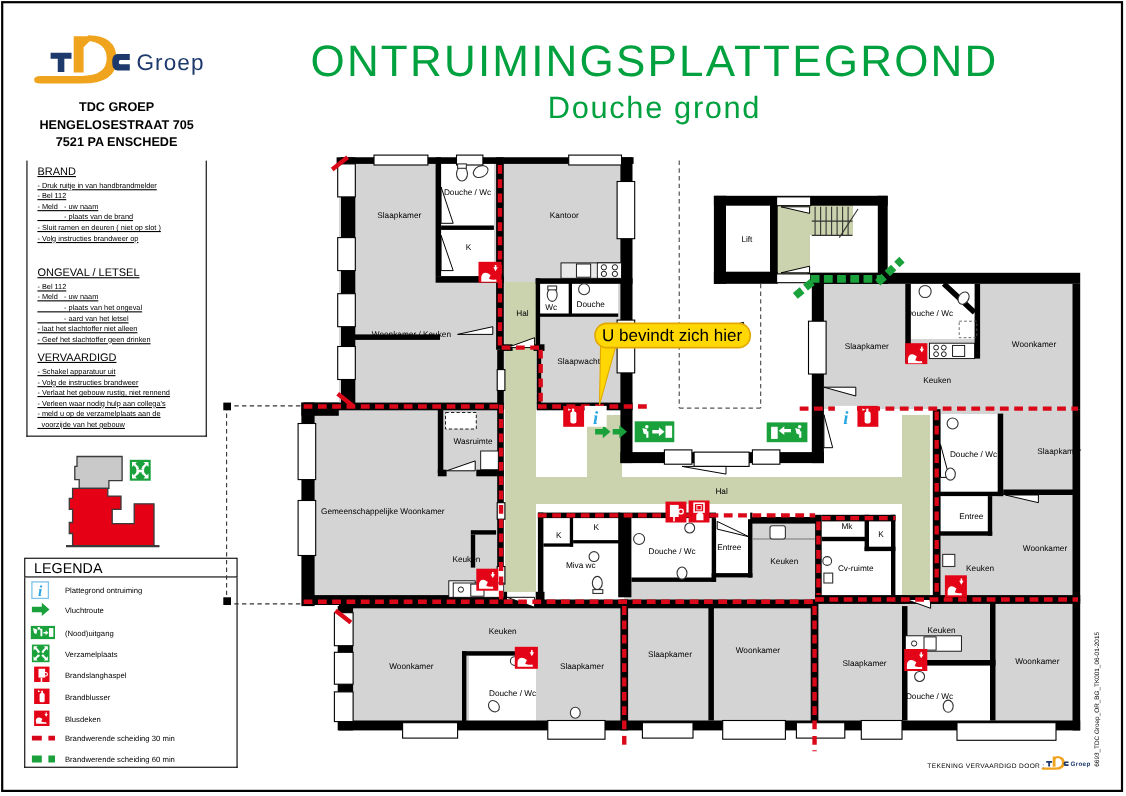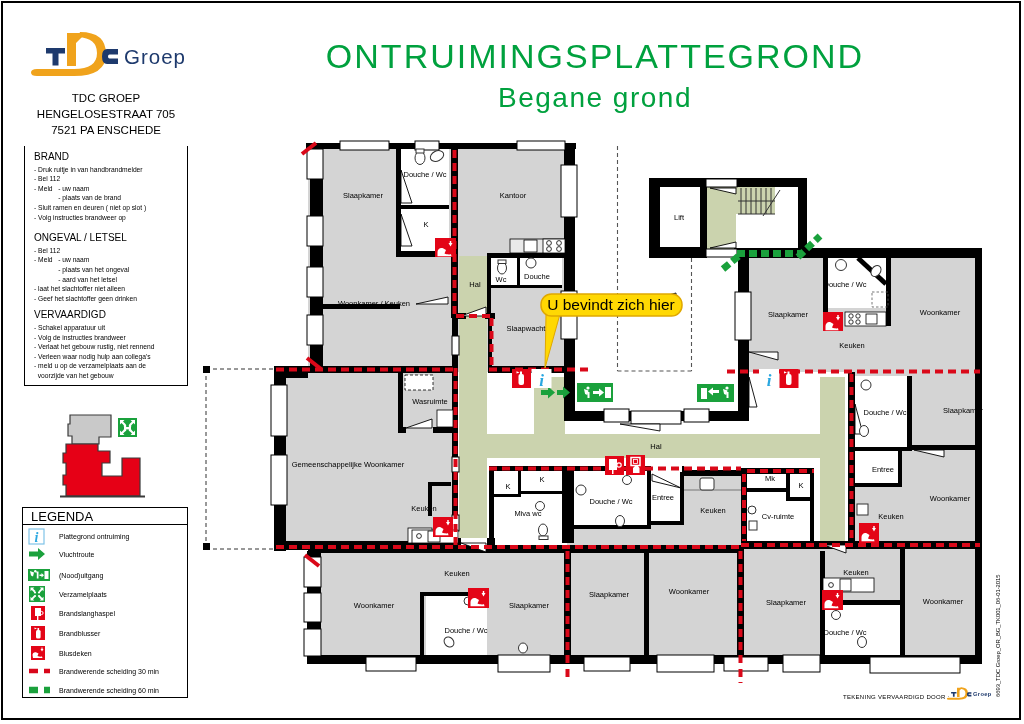--- a/index.html
+++ b/index.html
@@ -1,31 +1,31 @@
 <!DOCTYPE html>
 <html><head>
 <meta charset="utf-8">
 <style>
   html,body{margin:0;padding:0;background:#fff;}
   #page{position:relative;width:1024px;height:724px;background:#fff;overflow:hidden;
         font-family:"Liberation Sans", sans-serif;}
   .abs{position:absolute;}
   #frame{position:absolute;left:1px;top:1px;width:1020px;height:719px;border:2px solid #000;box-sizing:border-box;}
   #addr{position:absolute;left:20px;top:90px;width:172px;text-align:center;
-        font-size:11.5px;line-height:16px;color:#000;font-weight:400;}
+        font-size:11.5px;line-height:16px;color:#000;font-weight:700;}
   #instr{position:absolute;left:24px;top:146px;width:164px;box-sizing:border-box;}
   #instrhead{border:1px solid #000;background:#fff;height:23px;box-sizing:border-box;
              font-size:11px;padding:5px 0 0 9px;letter-spacing:0.2px;}
-  #instrbody{border:1px solid #000;border-top:none;box-sizing:border-box;padding:2px 2px 5px 9px;font-size:6.7px;line-height:9.6px;}
+  #instrbody{border:1px solid #000;border-top:none;box-sizing:border-box;padding:2px 2px 5px 9px;font-size:6.7px;line-height:9.6px;text-decoration:underline;}
   #instrbody h3{font-size:10px;font-weight:400;margin:4px 0 3px 0;}
   #instrbody div{white-space:pre;}
   #title{position:absolute;left:280px;top:38px;width:630px;text-align:center;color:#00a13e;}
-  #title .t1{font-size:34px;line-height:36px;letter-spacing:2px;}
+  #title .t1{font-size:40px;line-height:36px;letter-spacing:2px;}
   #title .t2{font-size:28px;line-height:32px;letter-spacing:1.5px;margin-top:8px;}
-  #legend{position:absolute;left:22px;top:507px;width:166px;box-sizing:border-box;}
+  #legend{position:absolute;left:22px;top:507px;width:194px;box-sizing:border-box;}
   #legendhead{border:1px solid #000;height:18px;box-sizing:border-box;font-size:13px;padding:1px 0 0 8px;}
   #legendbody{border:1px solid #000;border-top:none;box-sizing:border-box;height:173px;position:relative;}
 </style>
 </head>
 <body>
 <div id="page">
 
   <div id="frame"></div>
 
   <svg class="abs" style="left:28px;top:24px" width="170" height="60" viewBox="0 0 170 60">
@@ -45,21 +45,21 @@
 
   <div id="instr">
     <div id="instrbody">
       <h3>BRAND</h3>
       <div>- Druk ruitje in van handbrandmelder</div>
       <div>- Bel 112</div>
       <div>- Meld   - uw naam</div>
       <div>             - plaats van de brand</div>
       <div>- Sluit ramen en deuren ( niet op slot )</div>
       <div>- Volg instructies brandweer op</div>
-      <h3 style="margin-top:11px">ONGEVAL / LETSEL</h3>
+      <h3 style="margin-top:22px">ONGEVAL / LETSEL</h3>
       <div>- Bel 112</div>
       <div>- Meld   - uw naam</div>
       <div>             - plaats van het ongeval</div>
       <div>             - aard van het letsel</div>
       <div>- laat het slachtoffer niet alleen</div>
       <div>- Geef het slachtoffer geen drinken</div>
       <h3 style="margin-top:7px">VERVAARDIGD</h3>
       <div>- Schakel apparatuur uit</div>
       <div>- Volg de instructies brandweer</div>
       <div>- Verlaat het gebouw rustig, niet rennend</div>
@@ -161,21 +161,21 @@
           <text x="36" y="131">Blusdeken</text>
           <text x="36" y="149">Brandwerende scheiding 30 min</text>
           <text x="36" y="168">Brandwerende scheiding 60 min</text>
         </g>
       </svg>
     </div>
   </div>
 
   <div id="title">
     <div class="t1">ONTRUIMINGSPLATTEGROND</div>
-    <div class="t2">Begane grond</div>
+    <div class="t2">Douche grond</div>
   </div>
 
   <svg class="abs" style="left:0;top:0" width="1024" height="724" viewBox="0 0 1024 724">
   <g shape-rendering="crispEdges">
 
     <rect x="308" y="143" width="264" height="229" fill="#d4d4d4"></rect>
 
     <rect x="740" y="250" width="240" height="122" fill="#d4d4d4"></rect>
 
     <rect x="276" y="367" width="181" height="183" fill="#d4d4d4"></rect>

